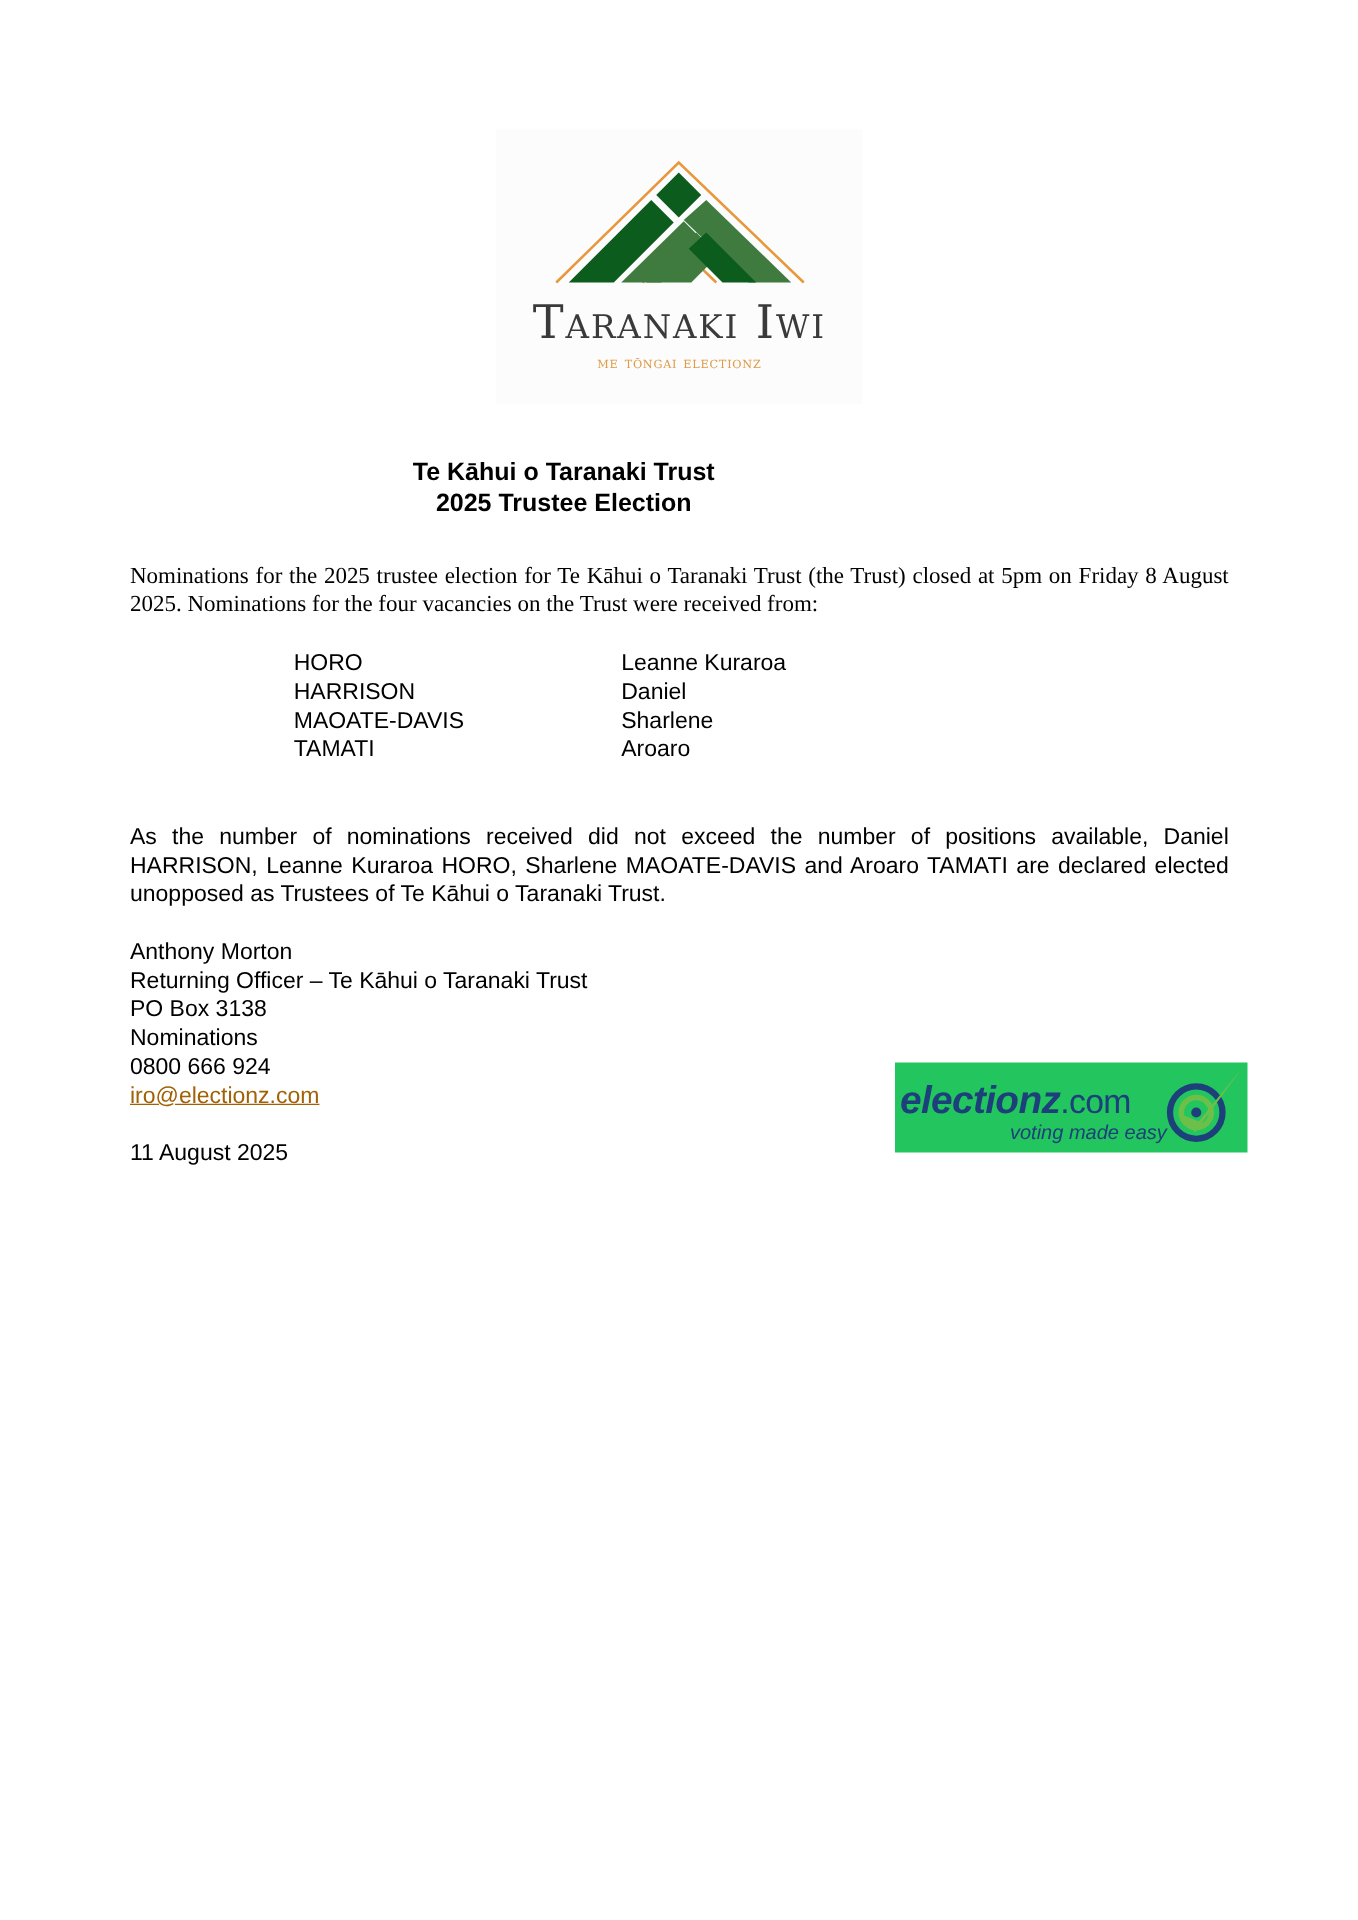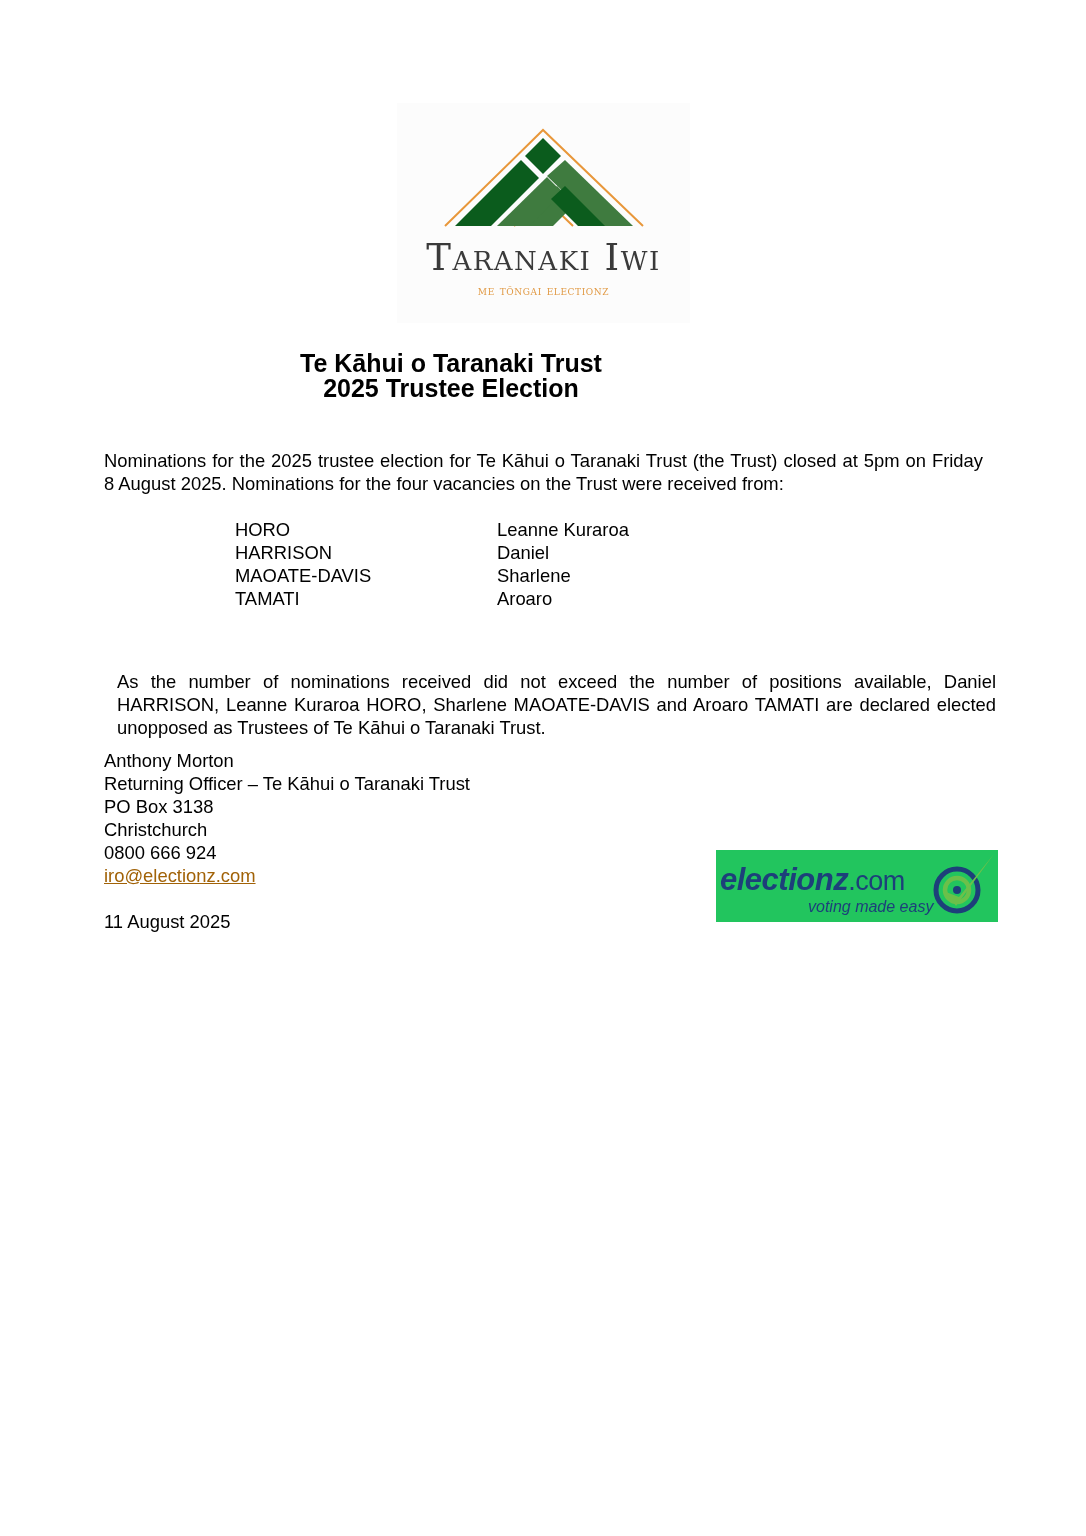--- a/index.html
+++ b/index.html
@@ -7,25 +7,25 @@
            font-family: "Liberation Sans", sans-serif; color: #000; }
     .logo-box { position: absolute; left: 397px; top: 103px; width: 293px; height: 220px;
                 background: #fcfcfc; }
     .logo-box svg { position: absolute; left: 0; top: 0; }
     .logo-title { position: absolute; left: 0; width: 293px; top: 136px; text-align: center;
                   font-family: "DejaVu Serif", serif; font-size: 37px; color: #3a3a3a;
                   letter-spacing: 1.5px; font-variant: small-caps; line-height: 1; }
     .logo-sub { position: absolute; left: 0; width: 293px; top: 181px; text-align: center;
                 font-family: "DejaVu Serif", serif; font-size: 13.5px; color: #e19a45;
                 font-variant: small-caps; letter-spacing: 0.6px; line-height: 1; }
-    .heading { position: absolute; left: 0; width: 902px; top: 351px; text-align: center;
-               font-weight: bold; font-size: 25px; line-height: 25px; }
+    .heading { position: absolute; left: 0; width: 902px; top: 366px; text-align: center;
+               font-weight: bold; font-size: 20px; line-height: 25px; }
     .para { position: absolute; left: 104px; width: 879px; font-size: 18.4px; line-height: 23px;
             text-align: justify; text-align-last: left; }
-    .p1 { top: 449px; }
+    .p1 { top: 449px; font-family: Liberation Serif, serif; }
     .p2 { top: 657px; }
     .nom-table { position: absolute; left: 235px; top: 518px; font-size: 18.4px; line-height: 23px; }
     .nom-row { display: flex; }
     .nom-row .sur { width: 262px; }
     .sig { position: absolute; left: 104px; top: 749px; font-size: 18.4px; line-height: 23px; }
     .sig a { color: #a16207; text-decoration: underline; }
     .date { position: absolute; left: 104px; top: 910px; font-size: 18.4px; line-height: 23px; }
     .ez-box { position: absolute; left: 716px; top: 850px; width: 282px; height: 72px; background: #22c55e; }
     .ez-word { position: absolute; left: 4px; top: 14px; font-size: 31px; font-weight: bold;
                font-style: italic; color: #1d3f7a; letter-spacing: -0.5px; line-height: 1; }
@@ -79,27 +79,27 @@
   <div class="nom-row">
     <span class="sur">MAOATE-DAVIS</span>
     <span>Sharlene</span>
   </div>
   <div class="nom-row">
     <span class="sur">TAMATI</span>
     <span>Aroaro</span>
   </div>
 </div>
 
-<p class="para p2" style="margin:13px">As the number of nominations received did not exceed the number of positions available, Daniel HARRISON, Leanne Kuraroa HORO, Sharlene MAOATE-DAVIS and Aroaro TAMATI are declared elected unopposed as Trustees of Te Kāhui o Taranaki Trust.</p>
+<p class="para p2" style="margin:0">As the number of nominations received did not exceed the number of positions available, Daniel HARRISON, Leanne Kuraroa HORO, Sharlene MAOATE-DAVIS and Aroaro TAMATI are declared elected unopposed as Trustees of Te Kāhui o Taranaki Trust.</p>
 
 <div class="sig">
   <div>Anthony Morton</div>
   <div>Returning Officer – Te Kāhui o Taranaki Trust</div>
   <div>PO Box 3138</div>
-  <div>Christchurch</div>
+  <div>Nominations</div>
   <div>0800 666 924</div>
   <div><a href="mailto:iro@electionz.com">iro@electionz.com</a></div>
 </div>
 
 <div class="date">11 August 2025</div>
 
 <div class="ez-box">
   <div class="ez-word"><span>electionz</span><span class="dot">.com</span></div>
   <div class="ez-tag">voting made easy</div>
   <svg width="64" height="66" viewBox="0 0 64 66">

